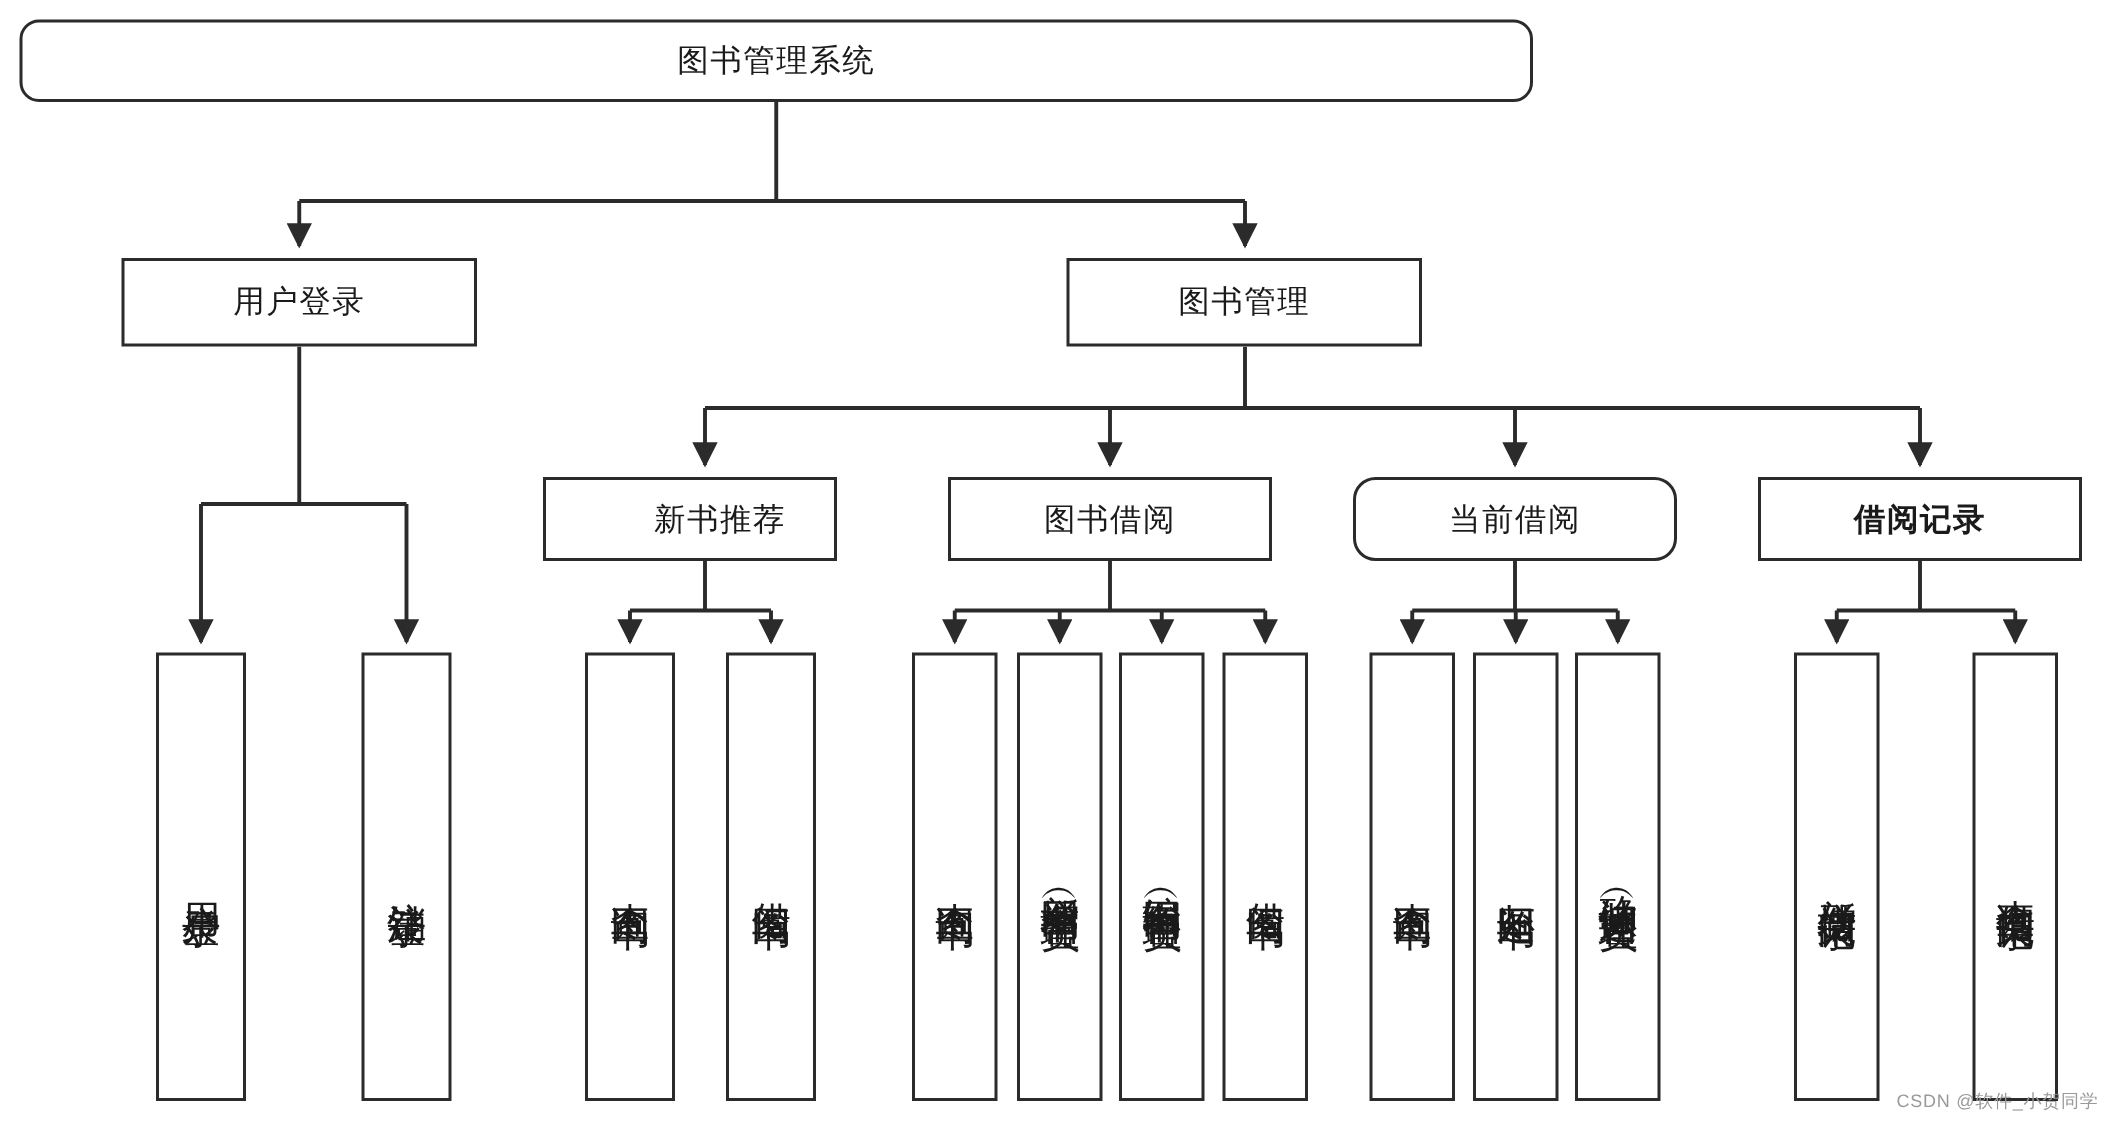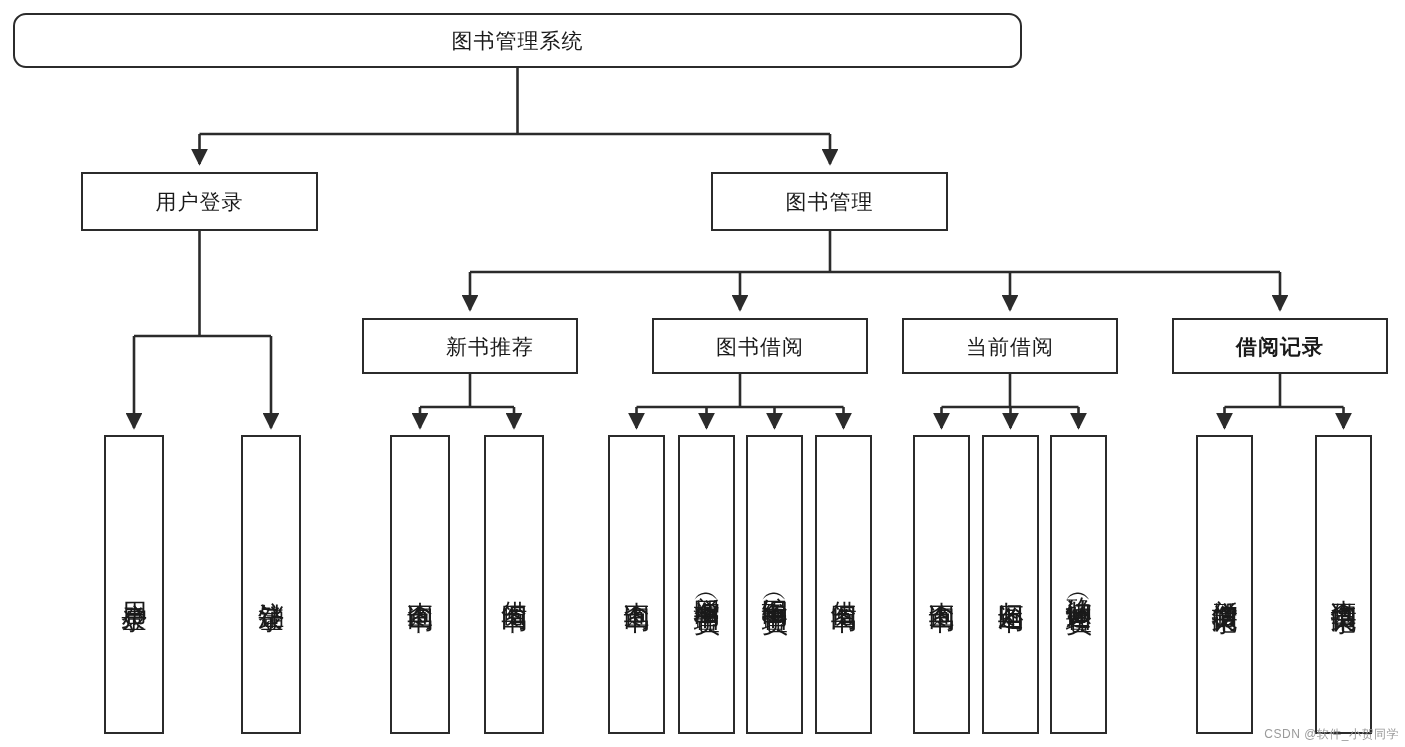--- a/index.html
+++ b/index.html
@@ -125,27 +125,27 @@
     <span class="label">图书管理系统</span>
   </div>
 
   <div class="node h" style="left: 81px; top: 172px; width: 237px; height: 59px;">
     <span class="label">用户登录</span>
   </div>
   <div class="node h" style="left: 711px; top: 172px; width: 237px; height: 59px;">
     <span class="label">图书管理</span>
   </div>
 
-  <div class="node h" style="left: 362px; top: 318px; width: 216px; height: 56px; padding-left: 40px;">
+  <div class="node h" style="left: 362px; top: 318px; width: 196px; height: 56px; padding-left: 40px;">
     <span class="label">新书推荐</span>
   </div>
-  <div class="node h" style="left: 632px; top: 318px; width: 216px; height: 56px; margin-left: 20px;">
+  <div class="node h" style="left: 632px; top: 318px; width: 216px; height: 56px;">
     <span class="label">图书借阅</span>
   </div>
-  <div class="node h" style="left: 902px; top: 318px; width: 216px; height: 56px;">
+  <div class="node h" style="left: 902px; top: 318px; width: 216px; height: 56px; border-radius: 15px;">
     <span class="label">当前借阅</span>
   </div>
   <div class="node h" style="left: 1172px; top: 318px; width: 216px; height: 56px; font-weight: bold;">
     <span class="label">借阅记录</span>
   </div>
 
   <div class="node v" style="left: 104px; top: 435px; width: 60px; height: 299px;">
     <span class="label">用户登录</span>
   </div>
   <div class="node v" style="left: 241px; top: 435px; width: 60px; height: 299px;">

